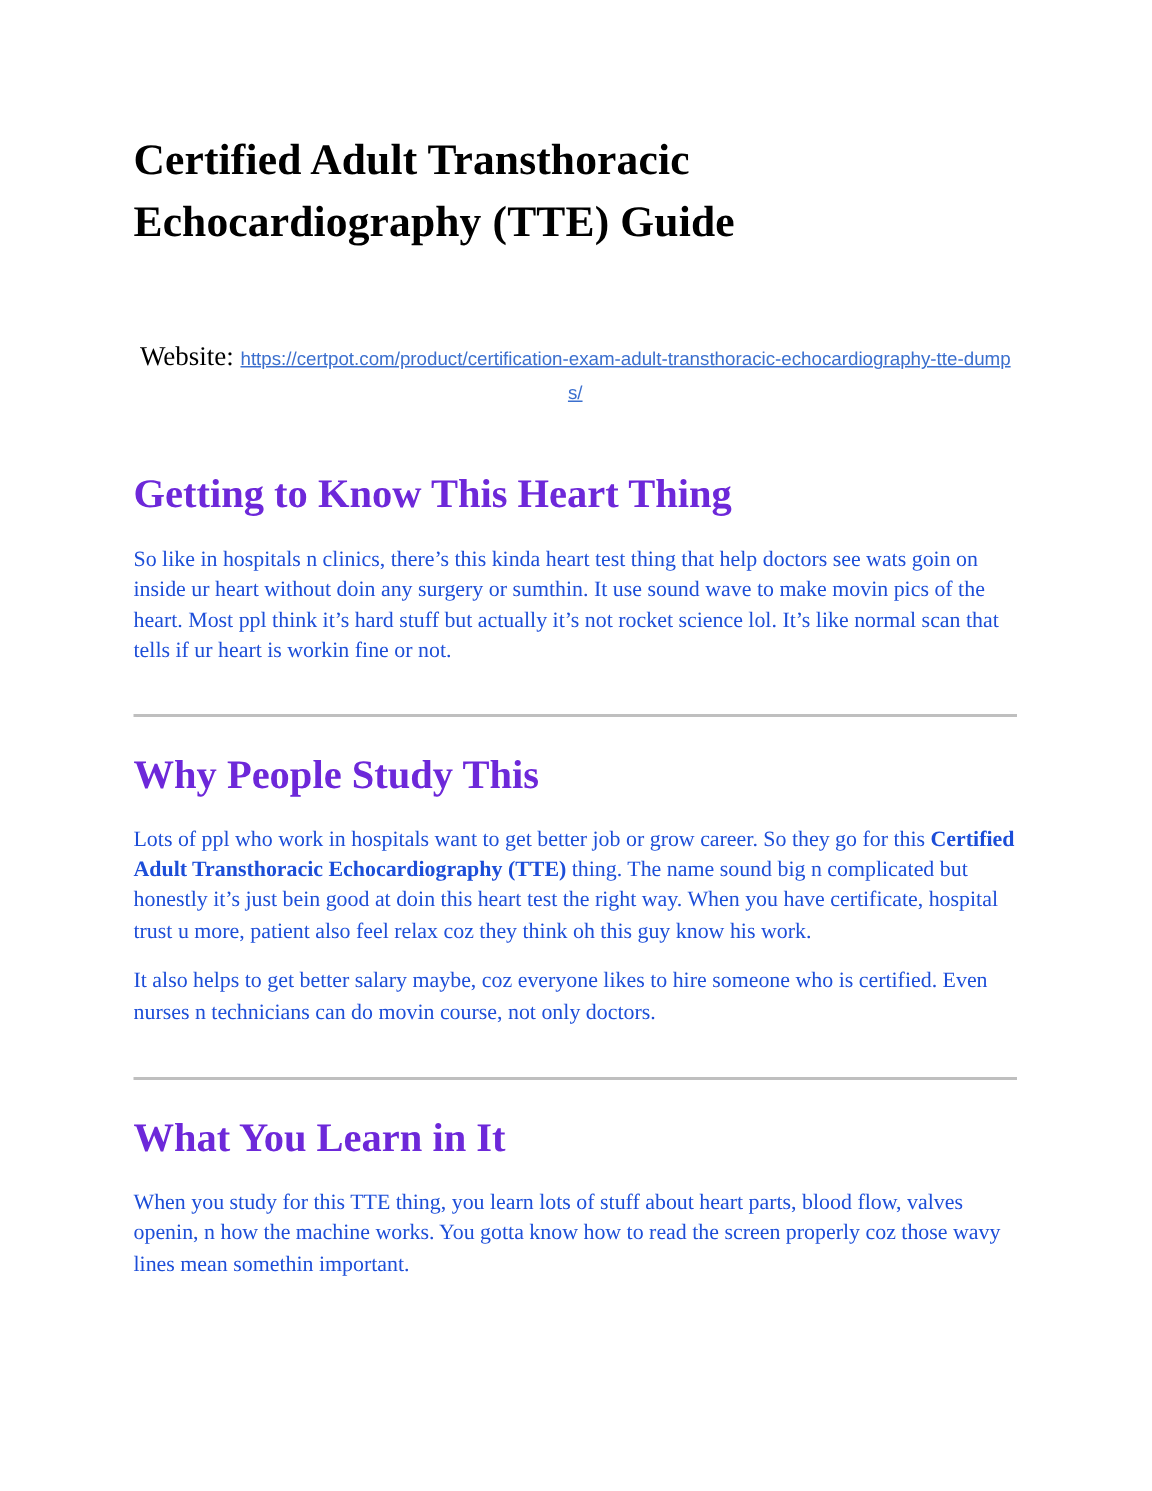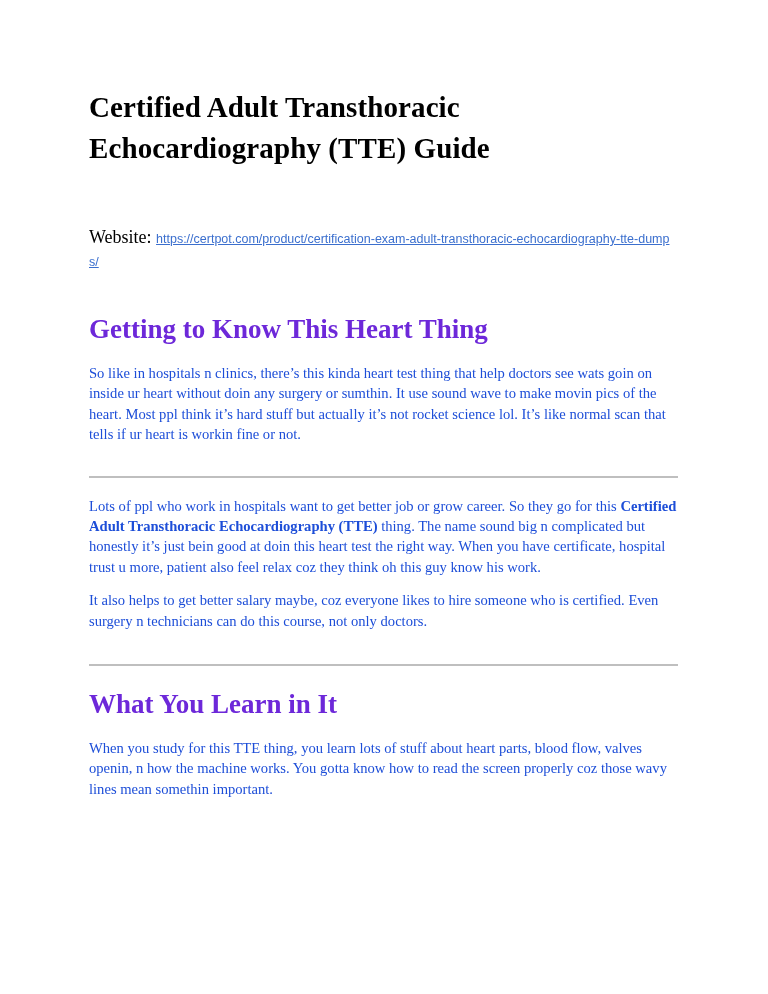--- a/index.html
+++ b/index.html
@@ -42,20 +42,21 @@
   }
 
   
   .website-line {
     margin: 0;
     padding-top: 57px;
     font-size: 18px;
     line-height: 22px;
     font-family: "Liberation Serif", "DejaVu Serif", serif;
     color: #000;
+    text-align: center;
   }
   .website-label {
     font-size: 18px;
     font-weight: normal;
   }
   .website-url {
     font-family: "Liberation Sans", "DejaVu Sans", sans-serif;
     font-size: 12.5px;
     line-height: 20px;
     color: #3b6fce;
@@ -115,24 +116,25 @@
       <a class="website-url" href="#">https://certpot.com/product/certification-exam-adult-transthoracic-echocardiography-tte-dumps/</a>
     </p>
 
     <h2 class="section-heading sec-1">Getting to Know This Heart Thing</h2>
 
     <p class="body-para p-first">So like in hospitals n clinics, there’s this kinda heart test thing that help doctors see wats goin on inside ur heart without doin any surgery or sumthin. It use sound wave to make movin pics of the heart. Most ppl think it’s hard stuff but actually it’s not rocket science lol. It’s like normal scan that tells if ur heart is workin fine or not.</p>
 
 
     <hr class="divider div-1">
 
+    <h2 class="section-heading sec-2">Why People Study This</h2>
 
     <p class="body-para p-first"><span>Lots of ppl who work in hospitals want to get better job or grow career. So they go for this </span><span class="bold-inline">Certified Adult Transthoracic Echocardiography (TTE)</span><span> thing. The name sound big n complicated but honestly it’s just bein good at doin this heart test the right way. When you have certificate, hospital trust u more, patient also feel relax coz they think oh this guy know his work.</span></p>
 
-    <p class="body-para p-next">It also helps to get better salary maybe, coz everyone likes to hire someone who is certified. Even surgery n technicians can do this course, not only doctors.</p>
+    <p class="body-para p-next">It also helps to get better salary maybe, coz everyone likes to hire someone who is certified. Even nurses n technicians can do movin course, not only doctors.</p>
 
     <hr class="divider div-2">
 
     <h2 class="section-heading sec-3">What You Learn in It</h2>
 
     <p class="body-para p-first">When you study for this TTE thing, you learn lots of stuff about heart parts, blood flow, valves openin, n how the machine works. You gotta know how to read the screen properly coz those wavy lines mean somethin important.</p>
 
   </div>
 </div>
 

